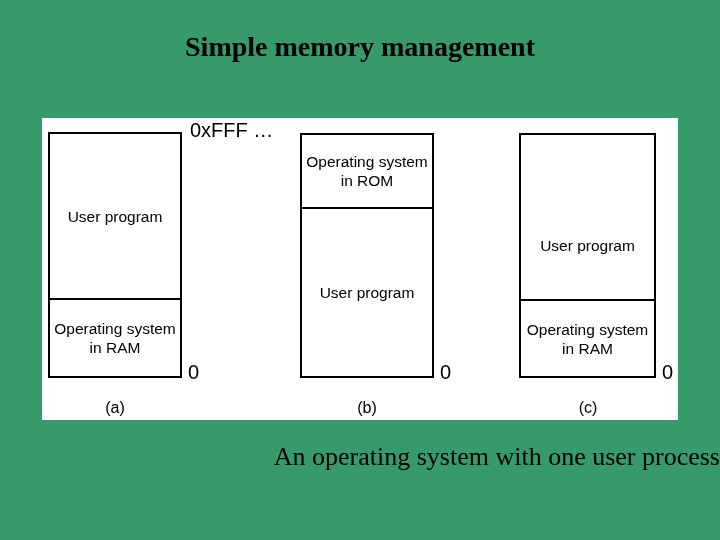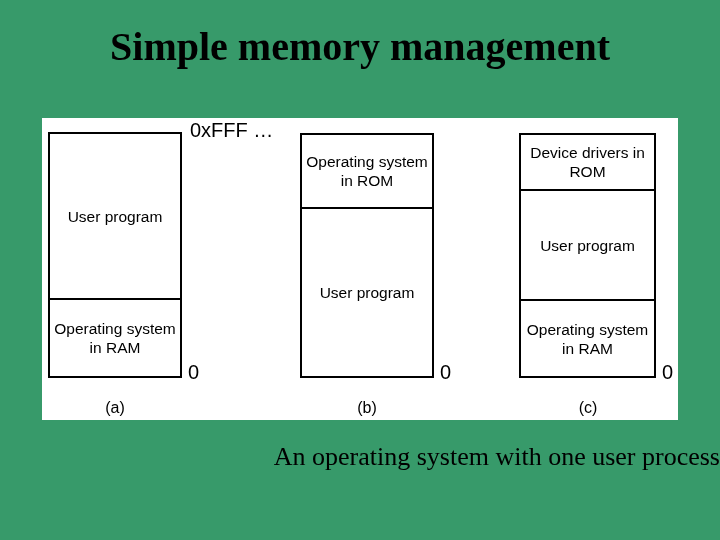--- a/index.html
+++ b/index.html
@@ -21,21 +21,21 @@
     height: 540px;
   }
   #slide-title {
     position: absolute;
     left: 0;
     top: 24px;
     width: 720px;
     text-align: center;
     font-family: "Liberation Serif", serif;
     font-weight: bold;
-    font-size: 40px;
+    font-size: 28px;
     line-height: 46px;
     color: #000000;
     letter-spacing: 0px;
   }
   #diagram-panel {
     position: absolute;
     left: 42px;
     top: 118px;
     width: 636px;
     height: 302px;
@@ -129,23 +129,20 @@
         <div class="mem-seg" style="top:74px; height:167px;">
           <span>User program</span>
         </div>
       </div>
       <div class="addr-label" style="left:156px; top:245px;">0</div>
       <div class="col-caption" style="left:66px; top:281px; width:34px;">(b)</div>
     </div>
 
     <div class="mem-column" style="left:460px; width:200px;">
       <div class="mem-box" style="left:17px; top:15px; width:137px; height:245px;">
-        <div class="mem-seg seg-divider" style="top:0px; height:56px;">
-          <span>Device drivers in ROM</span>
-        </div>
         <div class="mem-seg seg-divider" style="top:56px; height:110px;">
           <span>User program</span>
         </div>
         <div class="mem-seg" style="top:166px; height:75px;">
           <span>Operating system in RAM</span>
         </div>
       </div>
       <div class="addr-label" style="left:160px; top:245px;">0</div>
       <div class="col-caption" style="left:69px; top:281px; width:34px;">(c)</div>
     </div>

